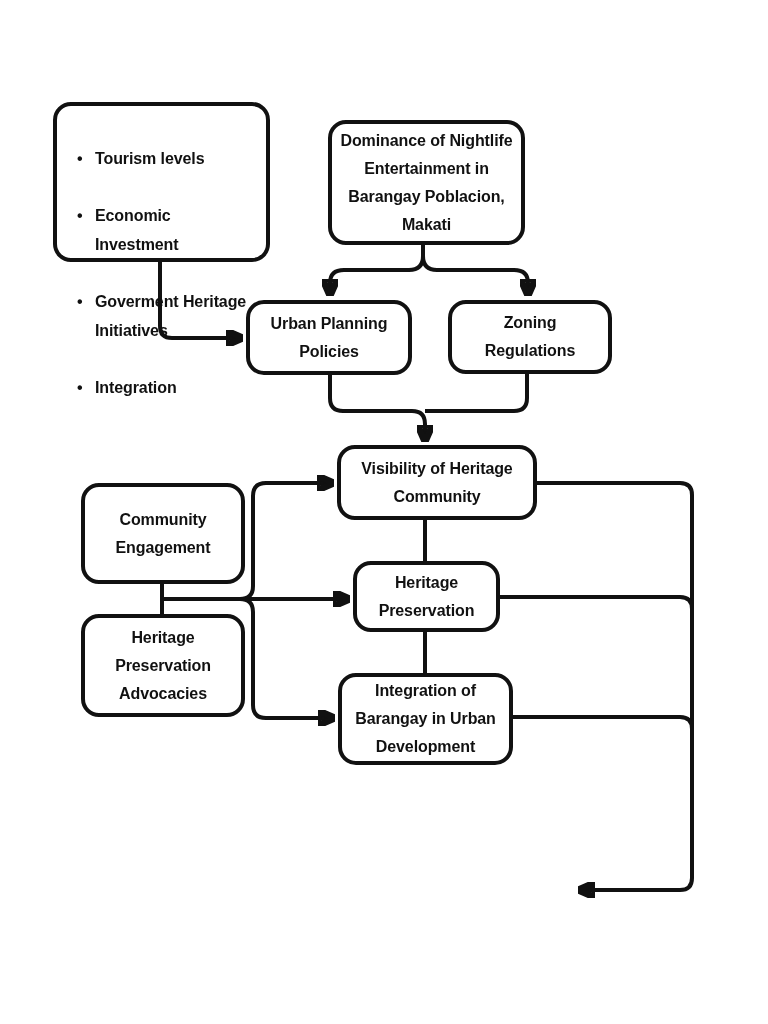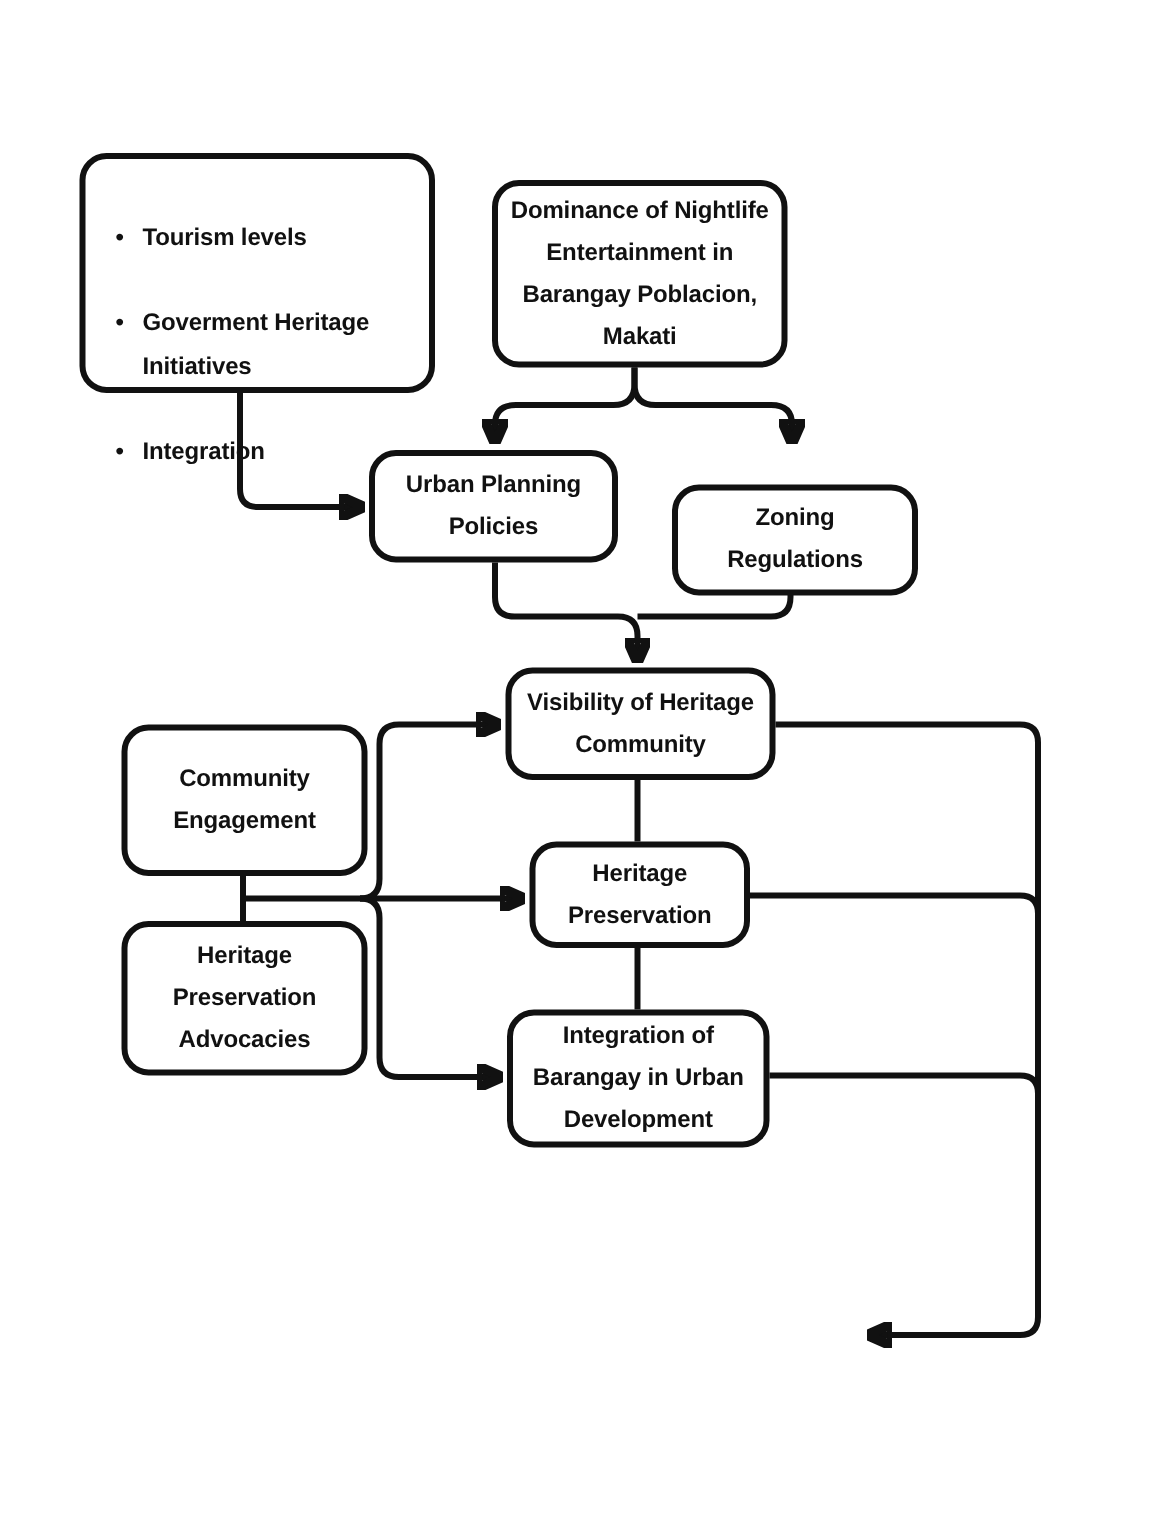--- a/index.html
+++ b/index.html
@@ -35,25 +35,25 @@
     justify-content: center;
     text-align: center;
     font-weight: 700;
     font-size: 16px;
     line-height: 28px;
     white-space: pre-line;
     letter-spacing: -0.1px;
     padding: 4px 6px;
   }
   
-  .n-factors       { left: 53px;  top: 102px; width: 237px; height: 160px; justify-content: flex-start; align-items: flex-start; text-align: left; padding: 10px 8px 8px 12px; }
+  .n-factors       { left: 53px;  top: 102px; width: 217px; height: 160px; justify-content: flex-start; align-items: flex-start; text-align: left; padding: 10px 8px 8px 12px; }
   .n-dominance     { left: 328px; top: 120px; width: 197px; height: 125px; }
   .n-upp           { left: 246px; top: 300px; width: 166px; height: 75px; }
-  .n-zoning        { left: 448px; top: 300px; width: 164px; height: 74px; margin-top: 23px; }
-  .n-visibility    { left: 337px; top: 445px; width: 180px; height: 75px; }
+  .n-zoning        { left: 448px; top: 300px; width: 164px; height: 74px; }
+  .n-visibility    { left: 337px; top: 445px; width: 200px; height: 75px; }
   .n-community     { left: 81px;  top: 483px; width: 164px; height: 101px; }
   .n-heritage      { left: 353px; top: 561px; width: 147px; height: 71px; }
   .n-advocacies    { left: 81px;  top: 614px; width: 164px; height: 103px; }
   .n-integration   { left: 338px; top: 673px; width: 175px; height: 92px; }
   .n-deterioration { left: 272px; top: 832px; width: 303px; height: 118px; }
 
   .bullet-list { list-style: none; margin: 0; padding: 0; width: 100%; }
   .bullet-list li {
     position: relative;
     padding-left: 26px;
@@ -96,20 +96,21 @@
     <path d="M425 632 V673"></path>
 
     <path d="M517 483 H680 Q692 483 692 495 V878 Q692 890 680 890 H583" marker-end="url(#arrow)"></path>
     <path d="M500 597 H680 Q692 597 692 609 V616"></path>
     <path d="M513 717 H680 Q692 717 692 729 V736"></path>
   </svg>
 
   <div class="node n-factors">
     <ul class="bullet-list">
       <li>Tourism levels</li>
+      <li>Economic Investment</li>
       <li>Goverment Heritage Initiatives</li>
       <li>Integration</li>
     </ul>
   </div>
 
   <div class="node n-dominance">Dominance of Nightlife
 Entertainment in
 Barangay Poblacion,
 Makati</div>
 

